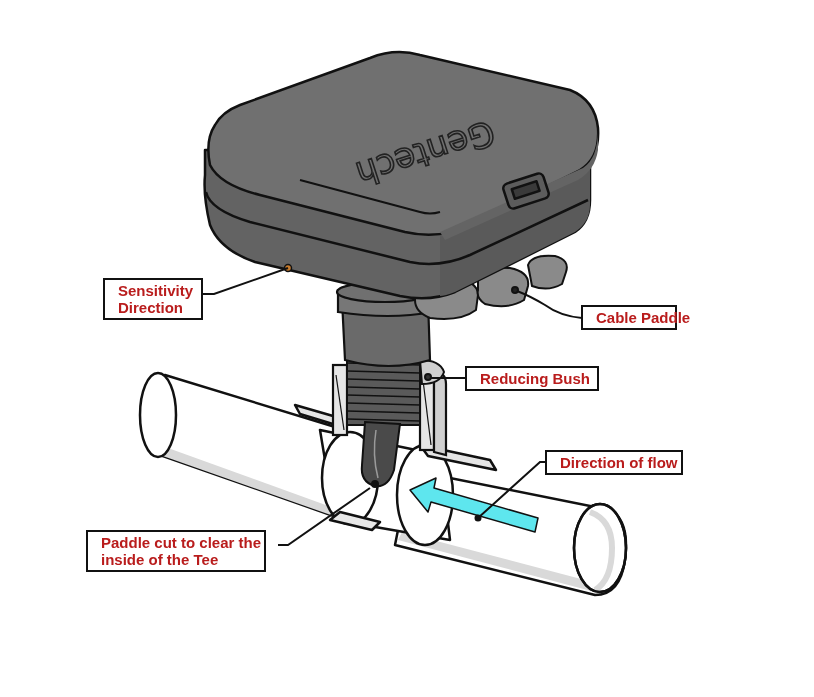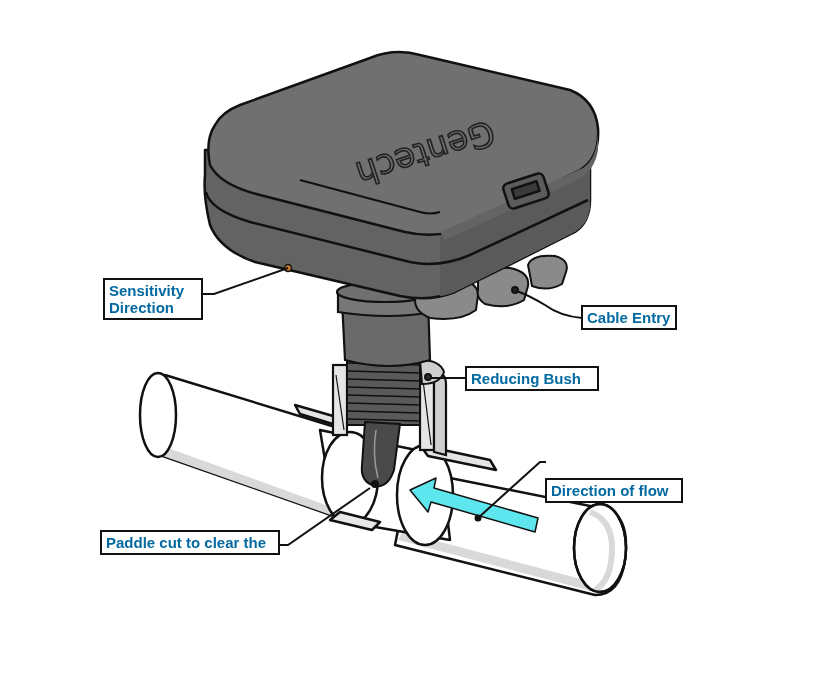--- a/index.html
+++ b/index.html
@@ -1,22 +1,22 @@
 <!DOCTYPE html>
 <html><head>
 <meta charset="utf-8">
 <style>
   html, body { margin: 0; padding: 0; background: #ffffff; }
   body { width: 814px; height: 697px; position: relative; overflow: hidden;
          font-family: "Liberation Sans", "DejaVu Sans", sans-serif; }
   #art { position: absolute; left: 0; top: 0; width: 814px; height: 697px; }
   .callout {
     position: absolute; background: #ffffff; border: 2px solid #111111;
-    font-weight: bold; font-size: 15px; line-height: 17px; color: #0369a1;
-    padding: 2px 5px 2px 4px; box-sizing: border-box; white-space: nowrap;
+    font-weight: bold; font-size: 15px; line-height: 17px; color: #b91c1c;
+    padding: 2px 5px 2px 13px; box-sizing: border-box; white-space: nowrap;
   }
   .callout span { display: block; }
 </style>
 </head>
 <body>
 
 <svg id="art" viewBox="0 0 814 697" xmlns="http://www.w3.org/2000/svg">
 
   <g stroke="#111" stroke-width="2.5" stroke-linejoin="round">
 
@@ -119,26 +119,27 @@
   </g>
   <circle cx="478" cy="518" r="3.5" fill="#111"></circle>
 </svg>
 
 <div class="callout" style="left:103px; top:278px; width:100px;">
   <span>Sensitivity</span>
   <span>Direction</span>
 </div>
 
 <div class="callout" style="left:581px; top:305px; width:96px;">
-  <span>Cable Entry</span>
+  <span>Cable Paddle</span>
 </div>
 
 <div class="callout" style="left:465px; top:366px; width:134px;">
   <span>Reducing Bush</span>
 </div>
 
-<div class="callout" style="left:545px; top:450px; width:138px;margin-top:28px;">
+<div class="callout" style="left:545px; top:450px; width:138px;">
   <span>Direction of flow</span>
 </div>
 
-<div class="callout" style="left:100px; top:530px; width:180px;">
+<div class="callout" style="left:86px; top:530px; width:180px;">
   <span>Paddle cut to clear the</span>
+  <span>inside of the Tee</span>
 </div>
 
 </body></html>

